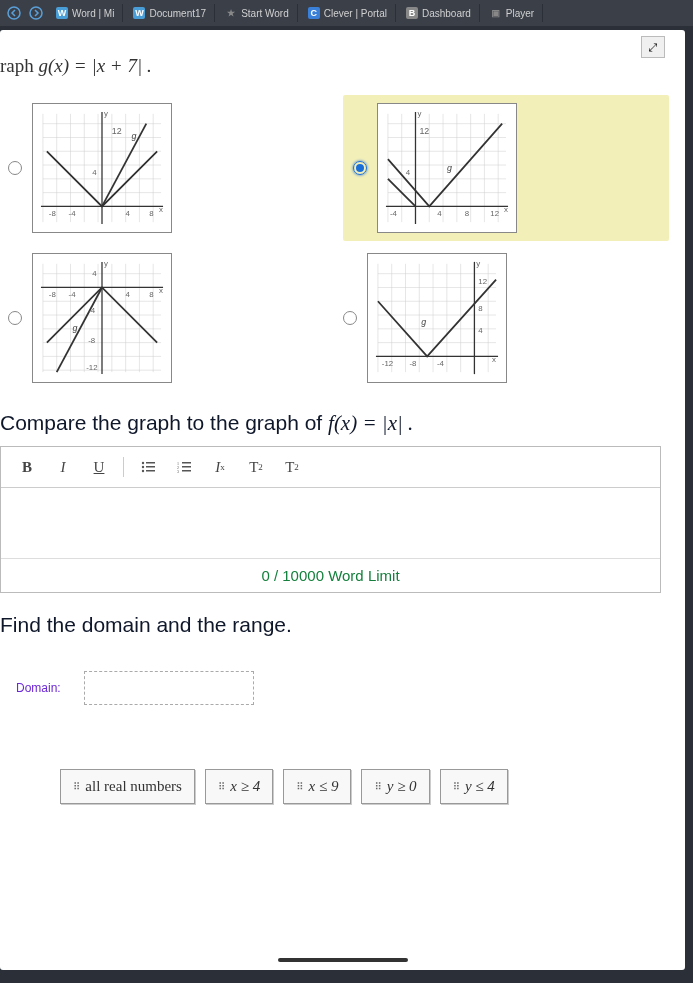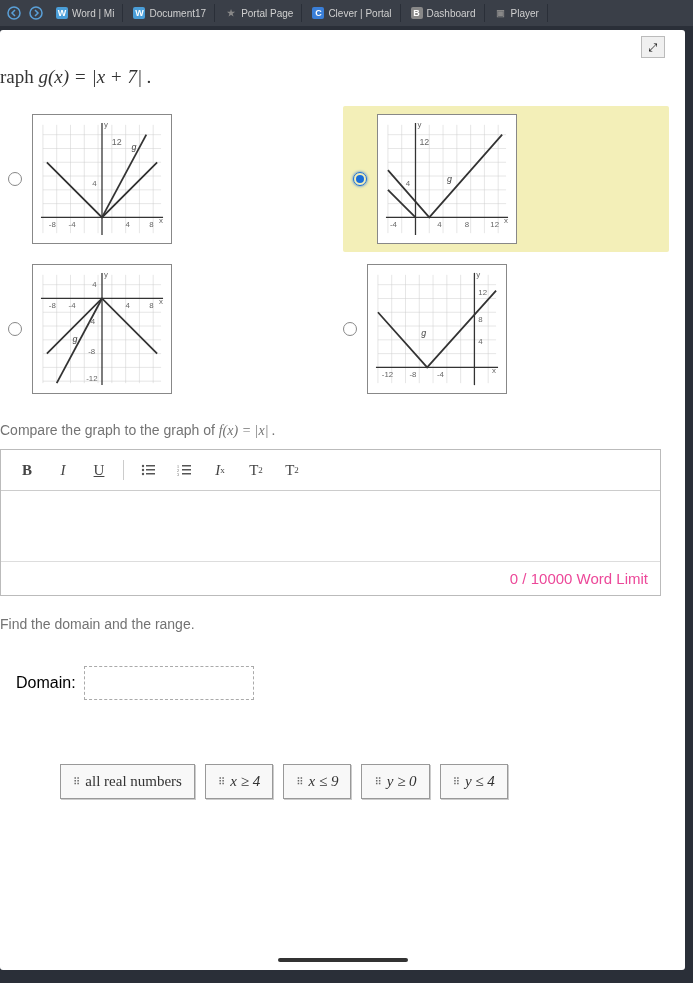--- a/index.html
+++ b/index.html
@@ -56,21 +56,21 @@
   top: 6px; right: 20px;
   width: 24px; height: 22px;
   border: 1px solid #bbb;
   background: #f0f0f0;
   font-size: 11px;
   display: flex; align-items: center; justify-content: center;
 }
 .question-text {
   font-size: 19px;
   color: #333;
-  padding: 36px 0 6px 0;
+  padding: 25px 0 6px 0;
   font-family: 'Times New Roman', serif;
 }
 .options-area {
   display: grid;
   grid-template-columns: 1fr 1fr;
   gap: 12px 8px;
   padding: 12px 16px 8px 8px;
 }
 .option {
   display: flex;
@@ -95,22 +95,22 @@
   inset: 2px;
   background: #1a6ed8;
   border-radius: 50%;
 }
 .radio.selected {
   box-shadow: 0 0 3px #1a6ed8;
   border-color: #1a6ed8;
 }
 .graph-svg { border: 1px solid #888; background: #fff; }
 .instruction {
-  font-size: 14px;
-  color: #737373;
+  font-size: 21px;
+  color: #0f172a;
   padding: 20px 0 10px 0;
   font-family: Arial, sans-serif;
 }
 .instruction .math { font-family: 'Times New Roman', serif; font-style: italic; }
 .editor-box {
   border: 1px solid #bbb;
   margin-right: 24px;
 }
 .toolbar {
   display: flex;
@@ -128,36 +128,36 @@
   cursor: pointer;
 }
 .tool-btn.bold { font-weight: bold; }
 .tool-btn.italic { font-style: italic; }
 .tool-btn.underline { text-decoration: underline; }
 .tool-divider { width: 1px; height: 20px; background: #ccc; margin: 0 4px; }
 .editor-content {
   height: 70px;
 }
 .word-limit {
-  text-align: right;
+  text-align: center;
   padding: 8px 12px;
   font-size: 15px;
-  color: #ec4899;
+  color: #15803d;
   border-top: 1px solid #ddd;
 }
 .domain-range {
   padding: 12px 0;
 }
 .dr-row {
   display: flex; align-items: center;
   padding: 12px 16px;
   gap: 4px;
 }
 .dr-label {
-  font-size: 16px; color: #000000;
+  font-size: 12px; color: #6d28d9;
   min-width: 64px;
 }
 .drop-zone {
   border: 1.5px dashed #aaa;
   width: 170px; height: 34px;
 }
 .answer-chips {
   display: flex;
   gap: 10px;
   padding: 40px 16px 20px 60px;
@@ -203,21 +203,21 @@
   <div class="tab">
     <span class="favicon fav-w">W</span>
     <span>Word | Mi</span>
   </div>
   <div class="tab">
     <span class="favicon fav-w">W</span>
     <span>Document17</span>
   </div>
   <div class="tab">
     <span class="favicon fav-star">★</span>
-    <span>Portal Page</span>
+    <span>Start Word</span>
   </div>
   <div class="tab">
     <span class="favicon fav-c">C</span>
     <span>Clever | Portal</span>
   </div>
   <div class="tab">
     <span class="favicon fav-b">B</span>
     <span>Dashboard</span>
   </div>
   <div class="tab">

